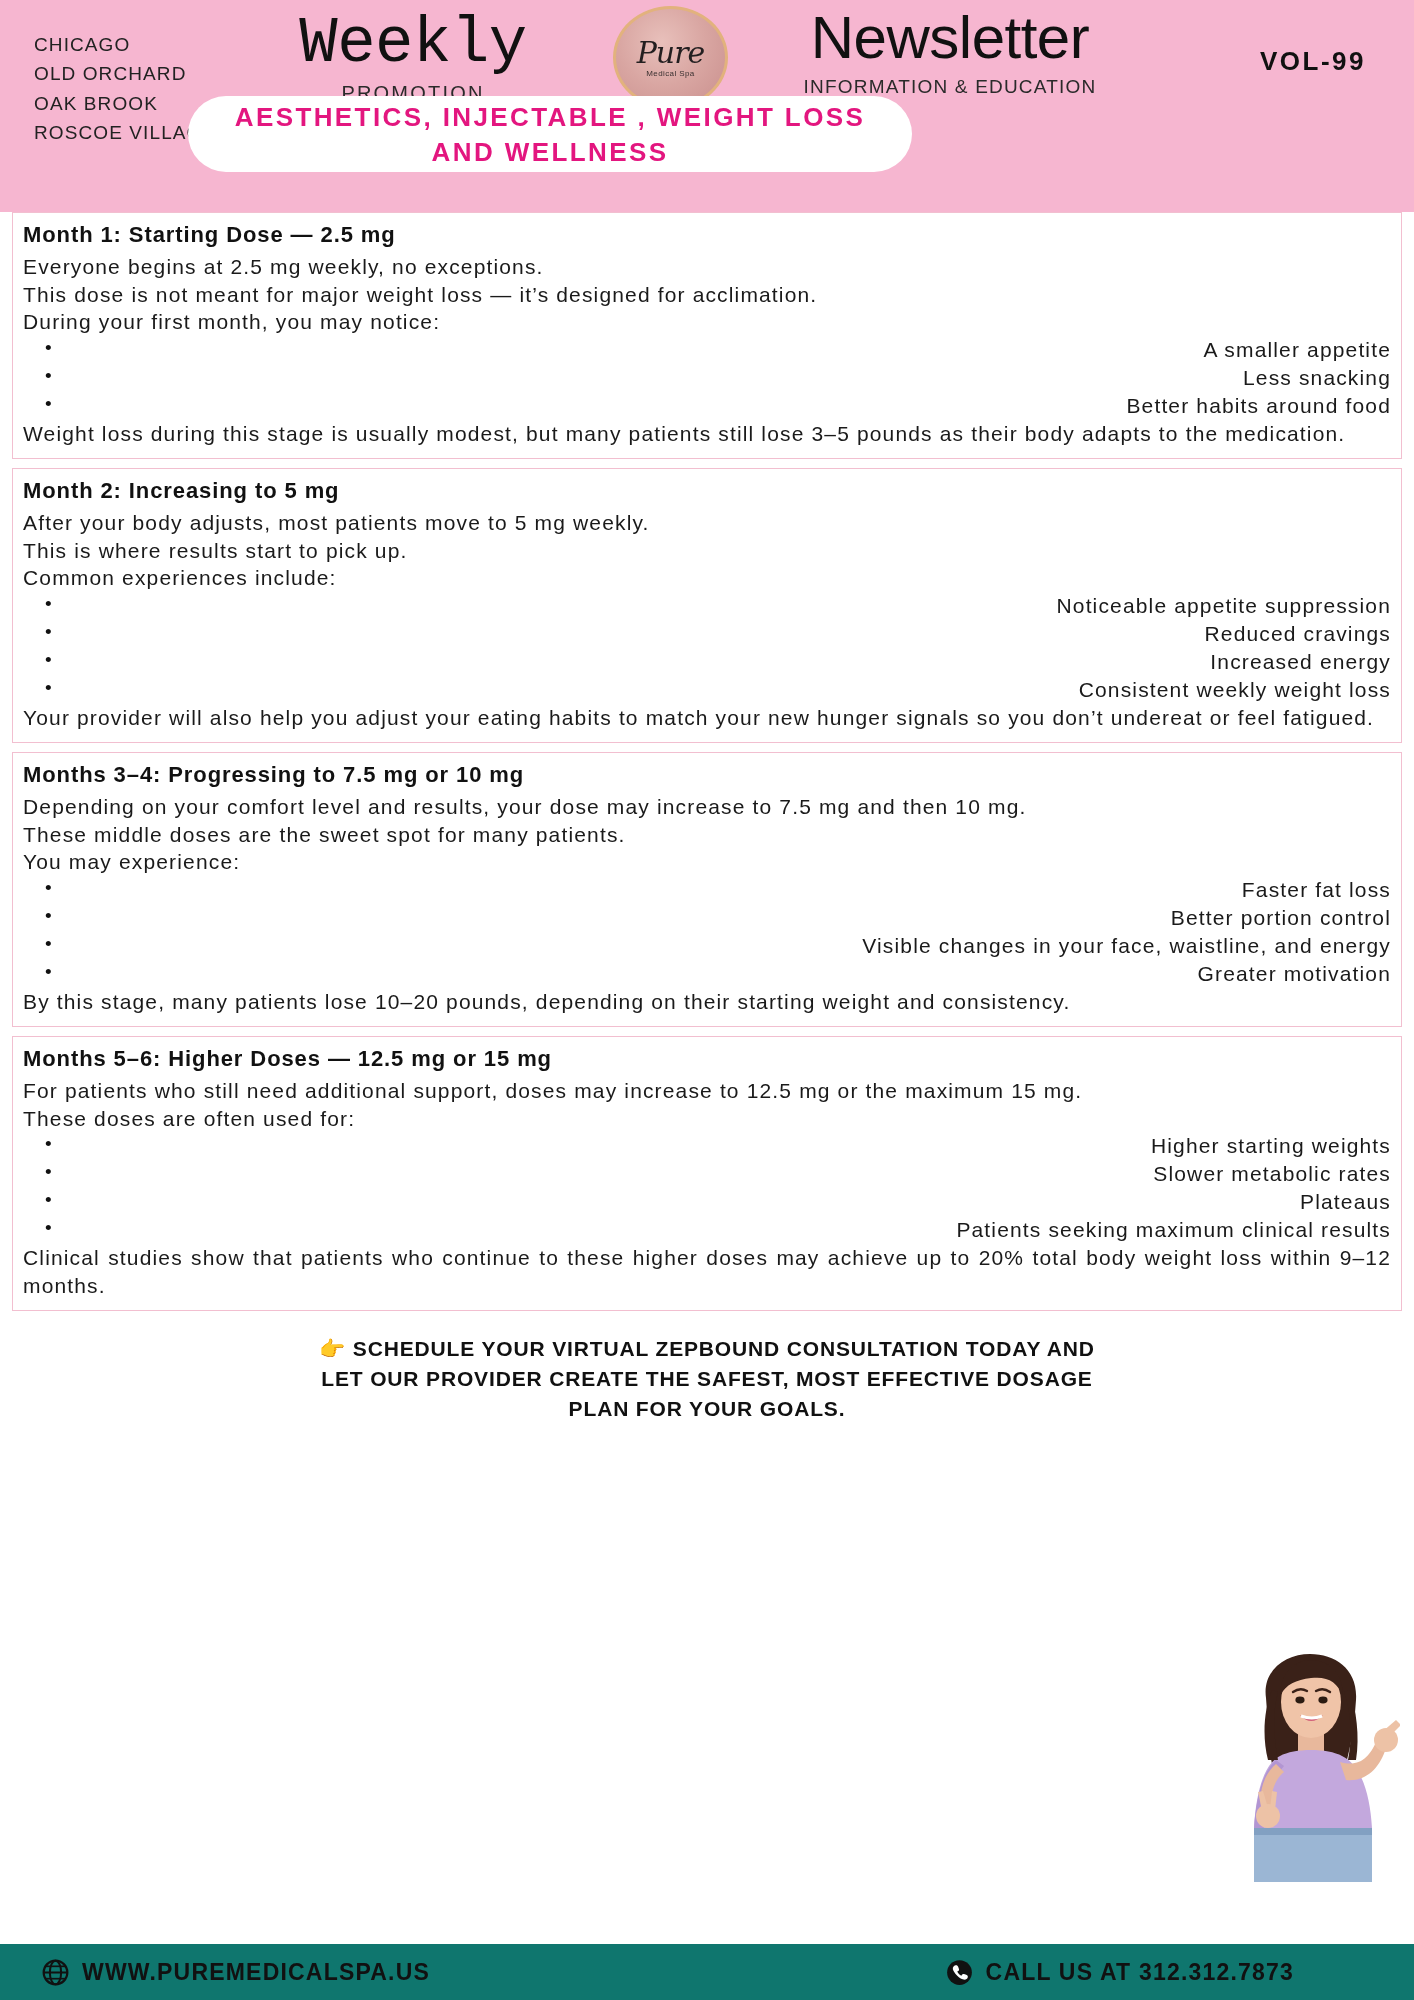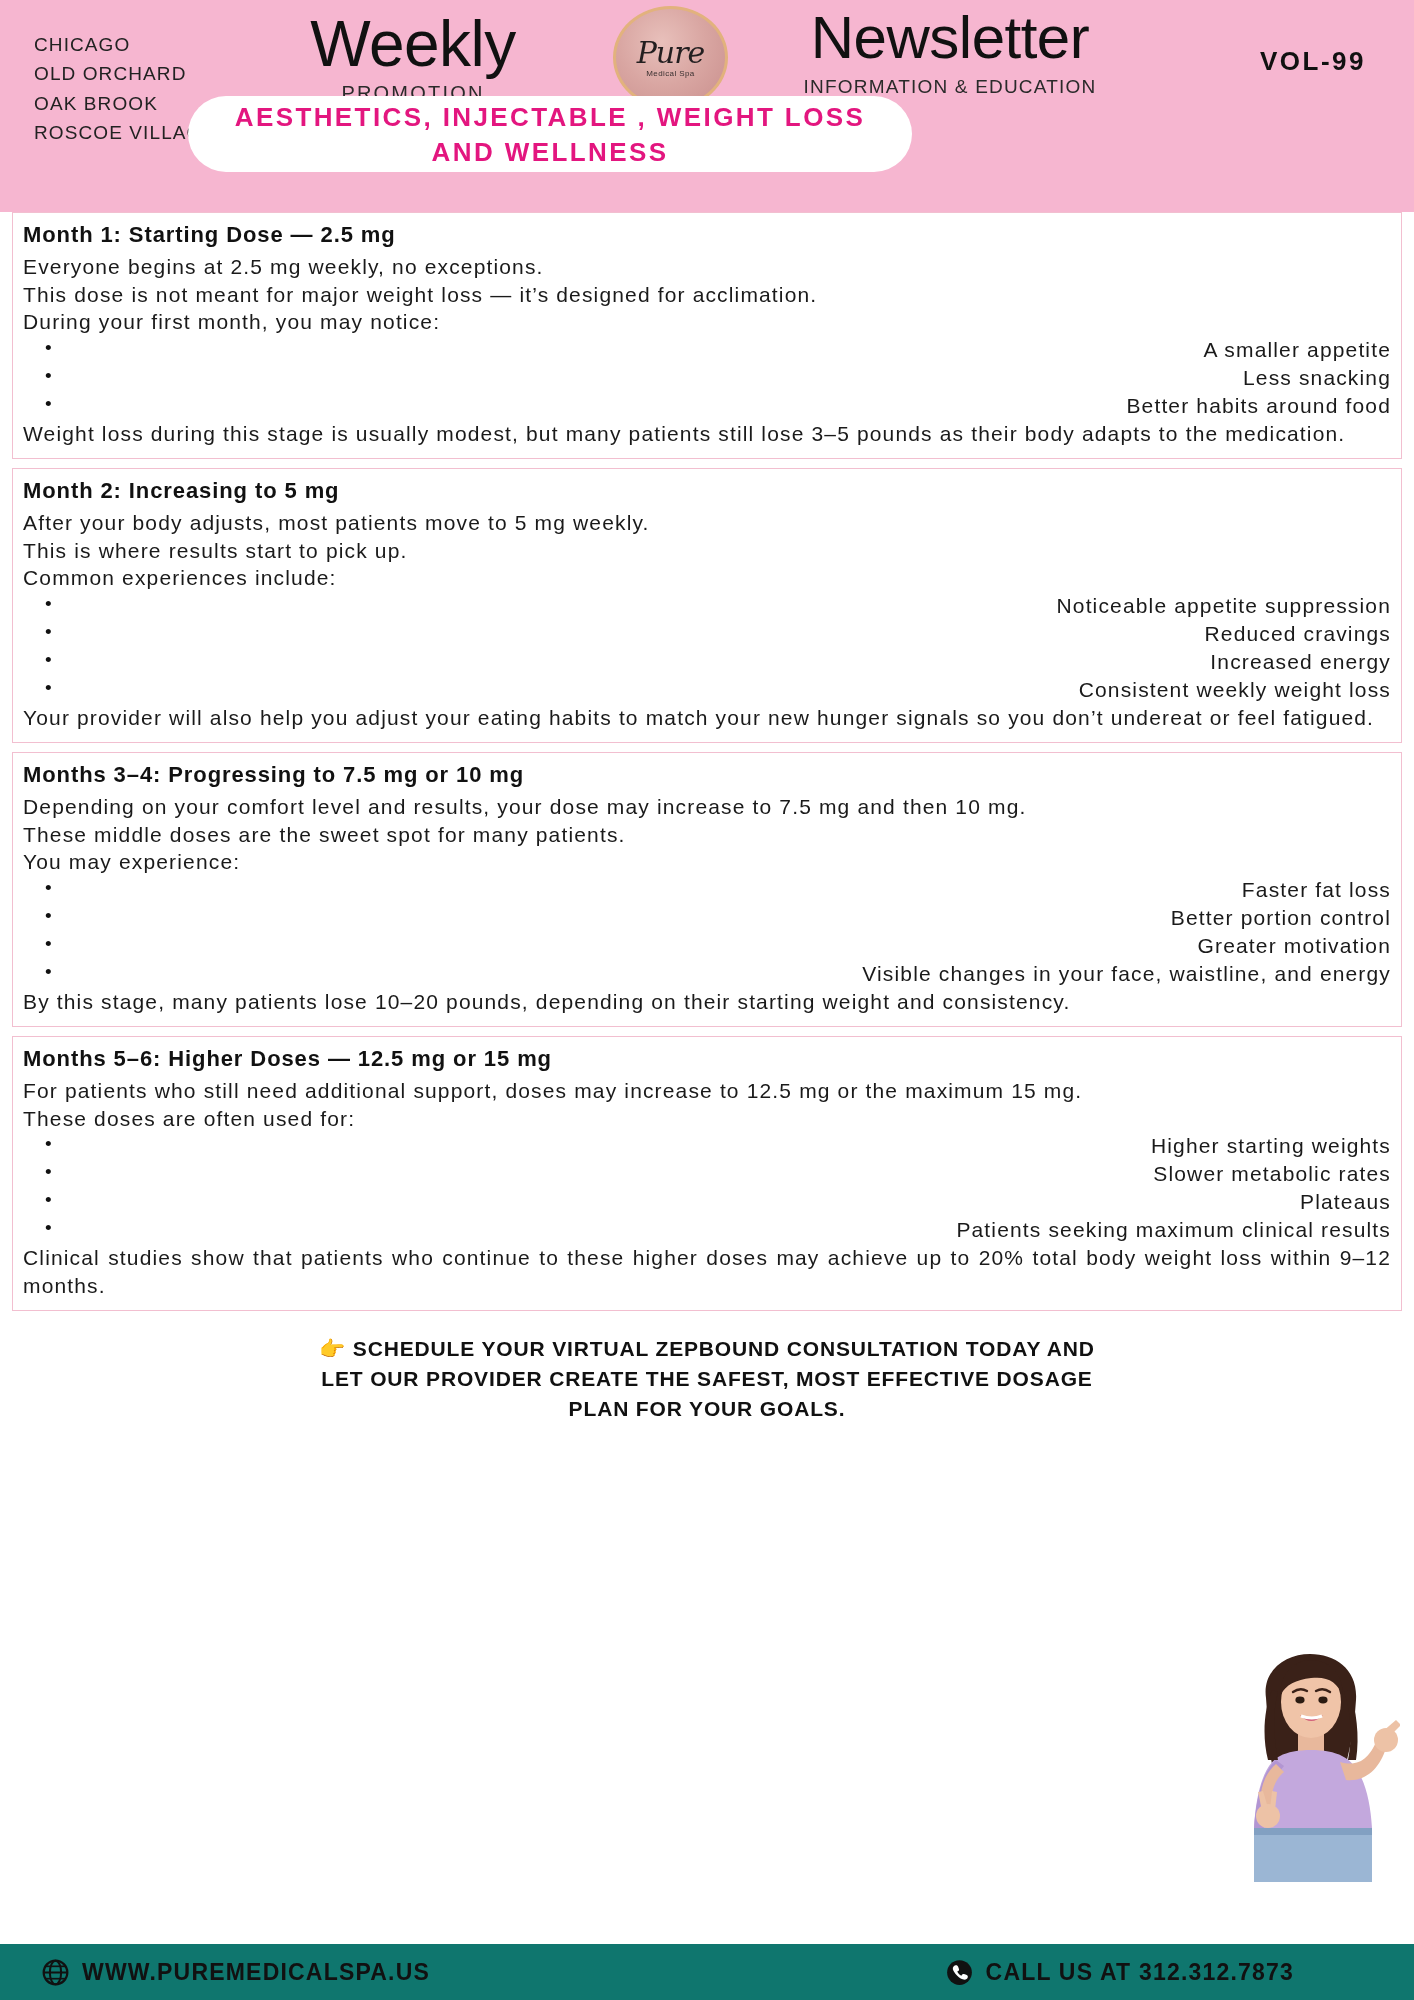--- a/index.html
+++ b/index.html
@@ -50,20 +50,21 @@
     top: 12px;
     width: 250px;
     text-align: center;
   }
   .weekly-title {
     font-size: 64px;
     font-weight: 400;
     color: #111111;
     line-height: 1.0;
     letter-spacing: -0.5px;
+    font-family: Liberation Mono, monospace;
   }
   .weekly-sub {
     font-size: 20px;
     letter-spacing: 2.2px;
     color: #2a2a2a;
     margin-top: 6px;
   }
 
   .logo-wrap {
     position: absolute;
@@ -339,22 +340,22 @@
     </div>
 
     <div class="section">
       <div class="sec-head">Months 3–4: Progressing to 7.5 mg or 10 mg</div>
       <div class="sec-p justify">Depending on your comfort level and results, your dose may increase to 7.5 mg and then 10 mg.</div>
       <div class="sec-p">These middle doses are the sweet spot for many patients.</div>
       <div class="sec-p"> You may experience:</div>
       <ul class="sec-list">
         <li>Faster fat loss</li>
         <li>Better portion control</li>
+        <li>Visible changes in your face, waistline, and energy</li>
         <li>Greater motivation</li>
-        <li>Visible changes in your face, waistline, and energy</li>
       </ul>
       <div class="sec-p justify">By this stage, many patients lose 10–20 pounds, depending on their starting weight and consistency.</div>
     </div>
 
     <div class="section">
       <div class="sec-head">Months 5–6: Higher Doses — 12.5 mg or 15 mg</div>
       <div class="sec-p justify">For patients who still need additional support, doses may increase to 12.5 mg or the maximum 15 mg.</div>
       <div class="sec-p">These doses are often used for:</div>
       <ul class="sec-list">
         <li>Higher starting weights</li>

